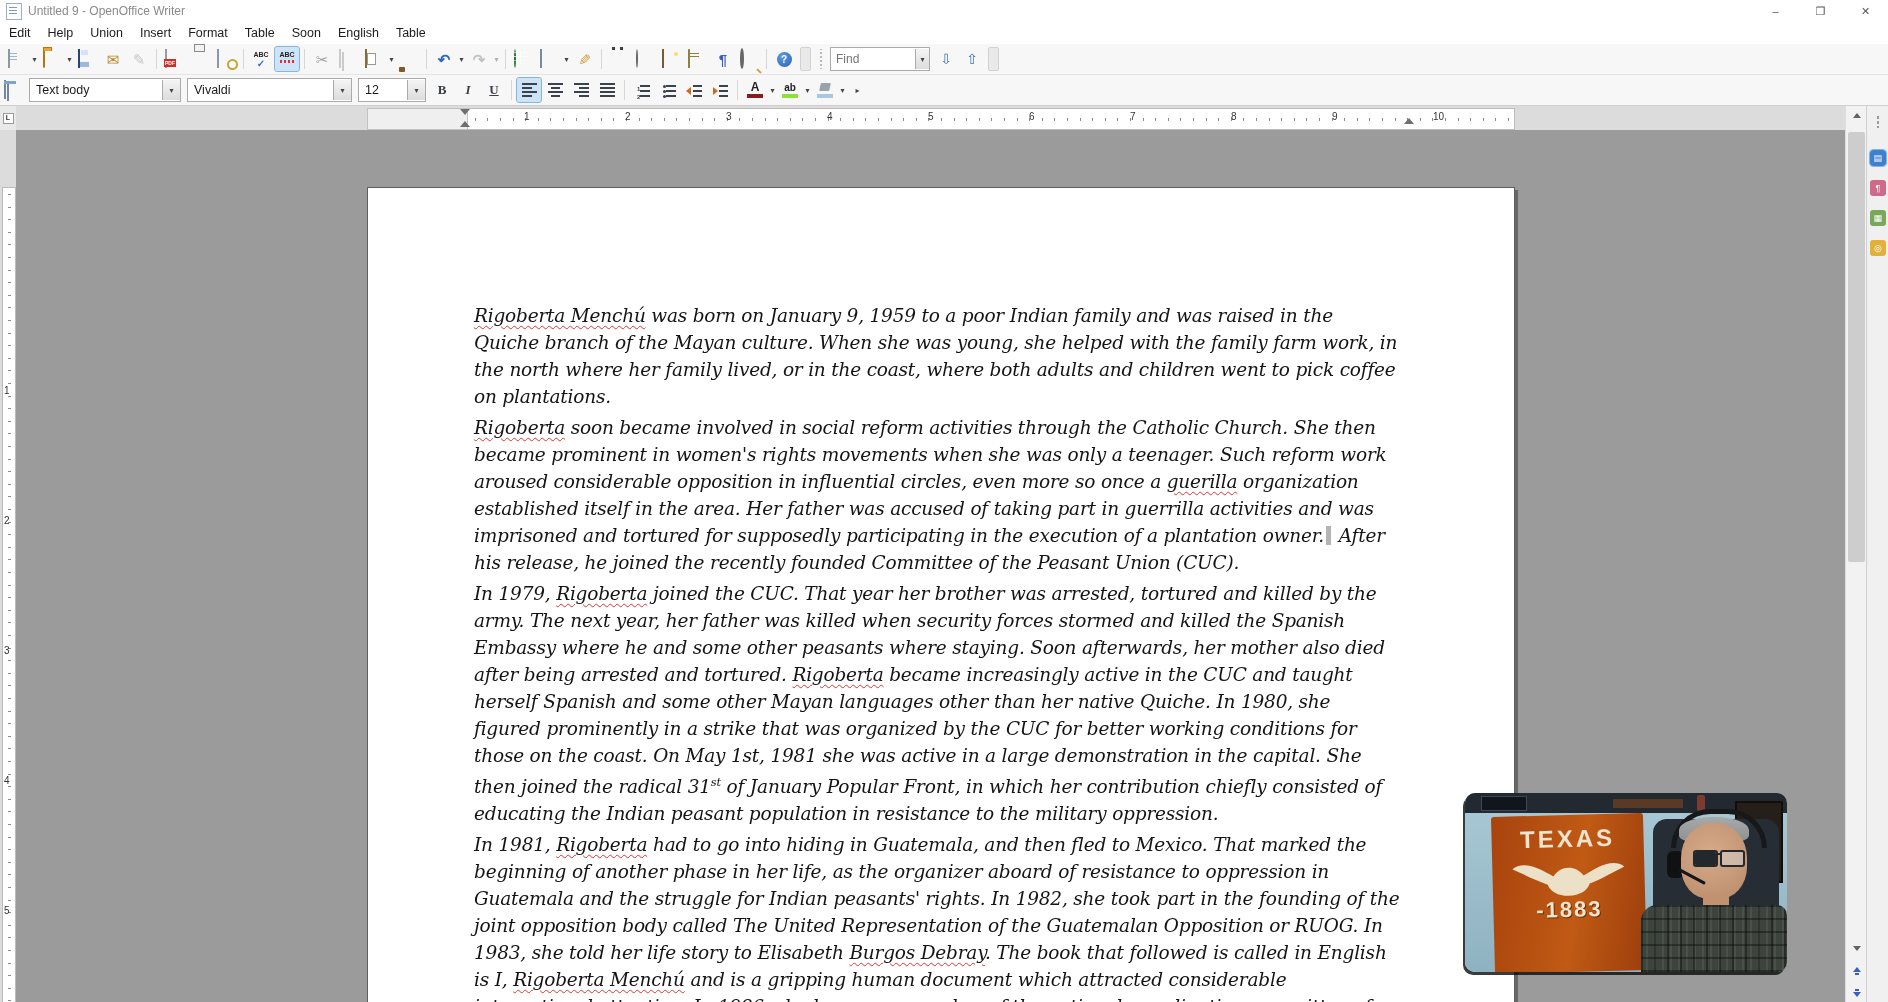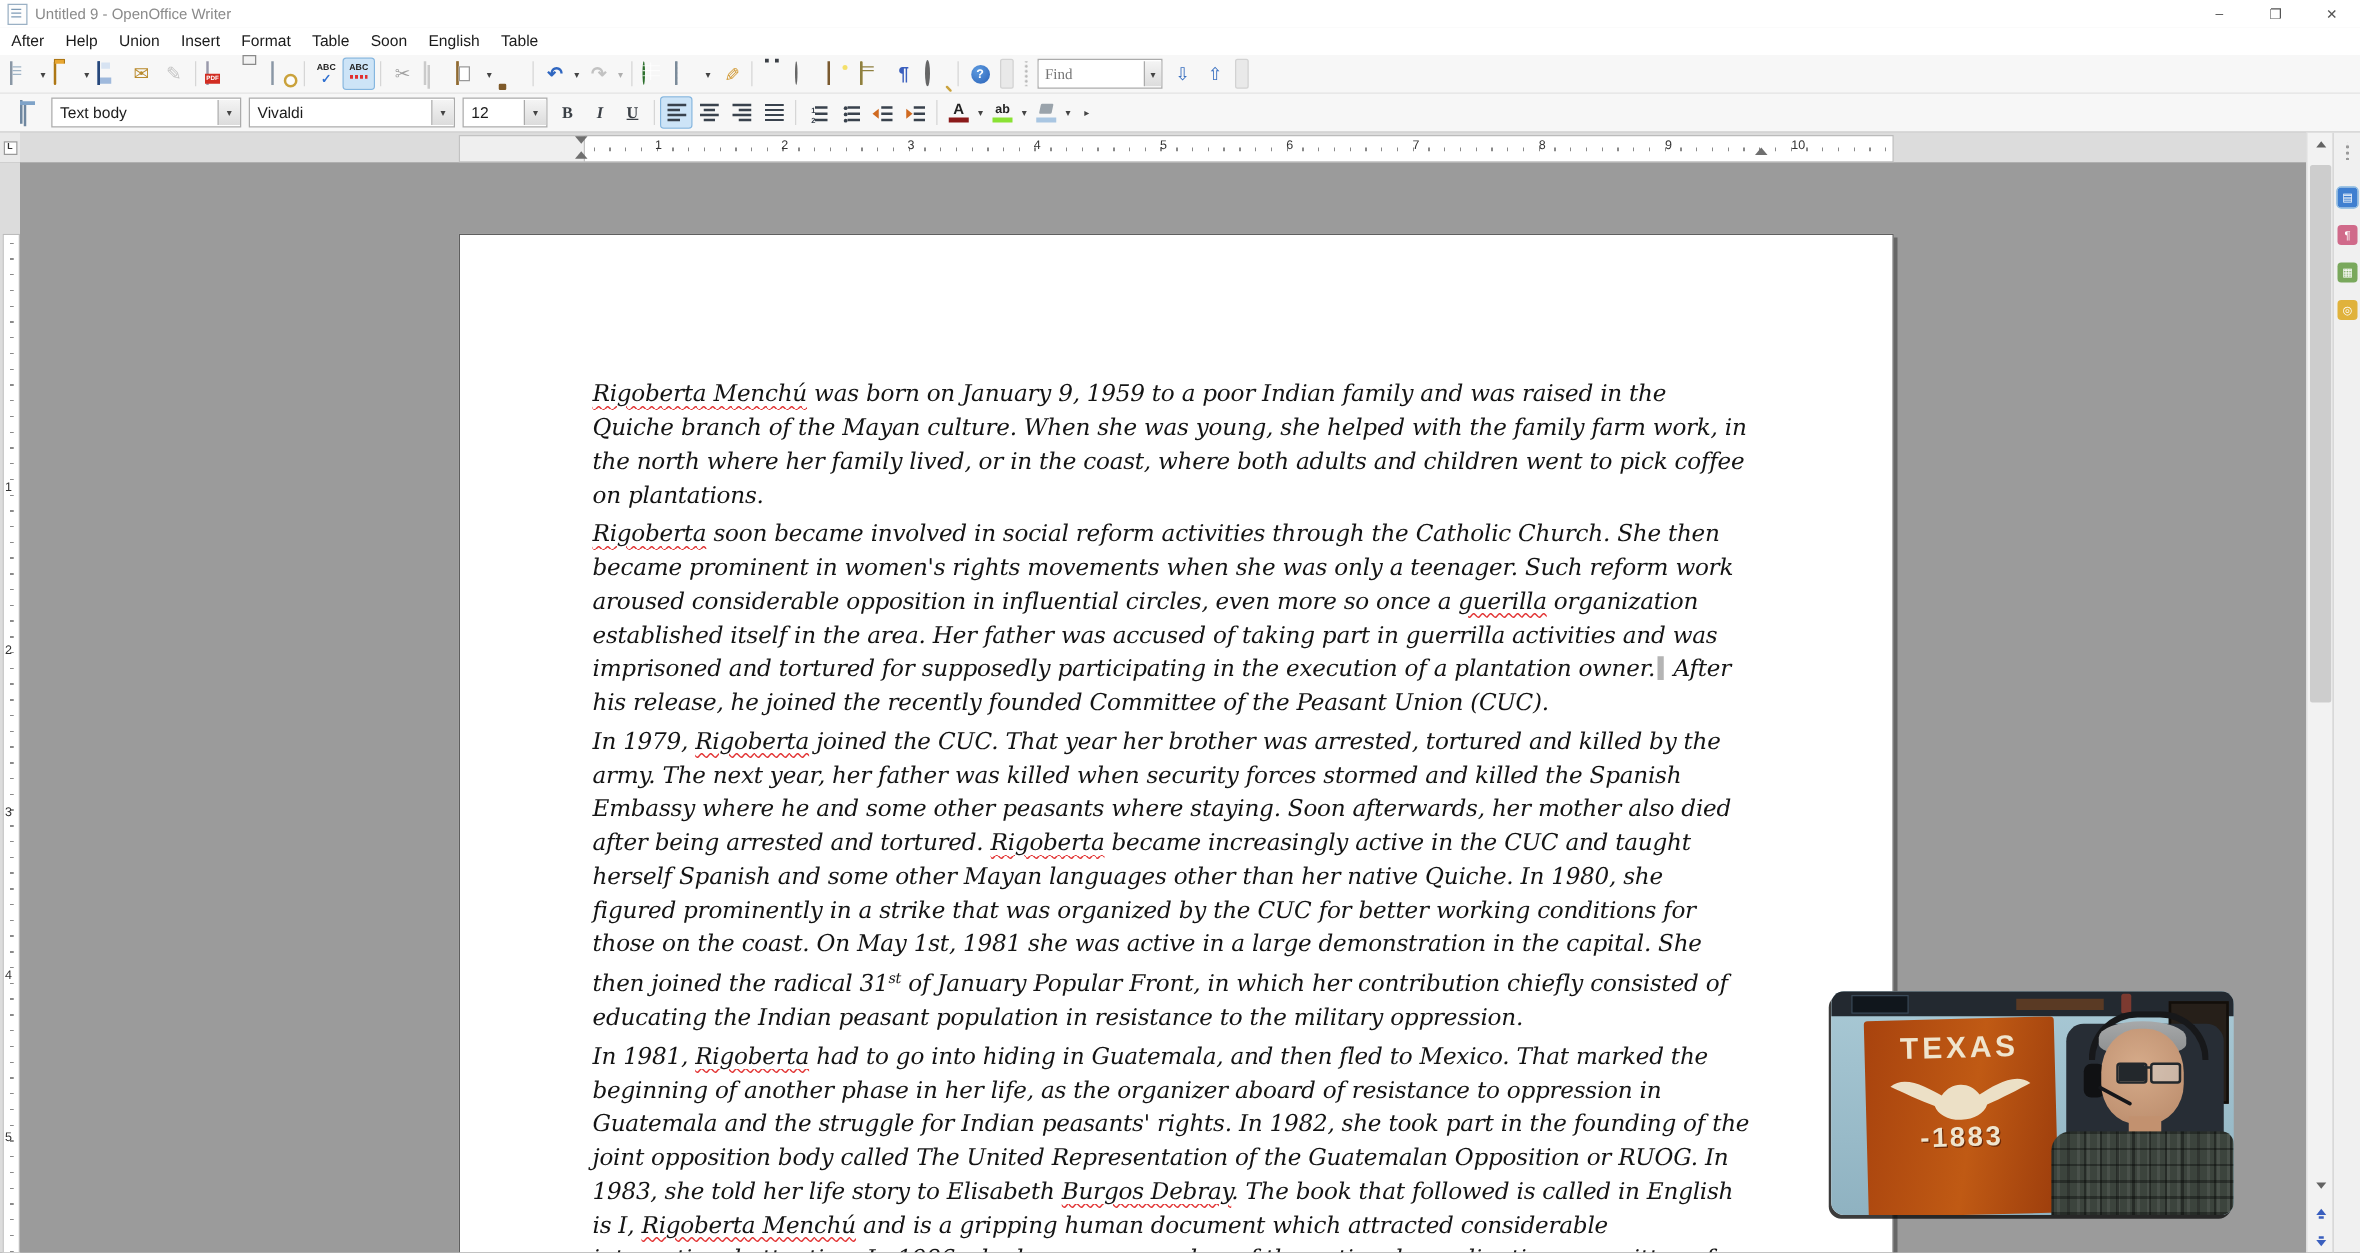--- a/index.html
+++ b/index.html
@@ -18,21 +18,21 @@
 
   
   .menubar{left:0;top:22px;width:1888px;height:22px;background:#ffffff;display:flex;align-items:center;
            font-size:12.5px;color:#1b1b1b;}
   .menuitem{padding:3px 8px;margin-left:1px;cursor:default;}
 
   
   .stdbar{left:0;top:44px;width:1888px;height:31px;background:#f7f7f7;border-bottom:1px solid #e4e4e4;
           display:flex;align-items:center;padding-left:4px;box-sizing:border-box;}
   .fmtbar{left:0;top:75px;width:1888px;height:31px;background:#f7f7f7;border-bottom:1px solid #cfcfcf;
-          display:flex;align-items:center;padding-left:12px;box-sizing:border-box;}
+          display:flex;align-items:center;padding-left:0;box-sizing:border-box;}
   .tbtn{width:24px;height:24px;border-radius:2px;display:flex;align-items:center;justify-content:center;
         margin:0 1px;position:relative;flex:none;}
   .tbtn.active{background:#cde4f7;outline:1px solid #84b6e0;}
   .tbtn.disabled{opacity:.35;filter:grayscale(1);}
   .dd{width:9px;height:24px;display:flex;align-items:center;justify-content:center;font-size:8px;color:#444;flex:none;}
   .tsep{width:1px;height:20px;background:#d6d6d6;margin:0 4px;flex:none;}
   .dots{width:5px;height:20px;margin:0 4px;background:radial-gradient(#b9b9b9 1px,transparent 1.2px) 1px 2px/4px 4px repeat-y;flex:none;}
   .graystub{width:9px;height:22px;background:#e9e9e9;border:1px solid #d2d2d2;border-radius:2px;margin:0 3px;flex:none;}
 
   .glyph{font-size:15px;line-height:1;}
@@ -94,21 +94,21 @@
   .ic-ind::before{content:"";position:absolute;top:3px;width:0;height:0;border-top:4px solid transparent;border-bottom:4px solid transparent;}
   .ic-ind.out::before{left:0;border-right:5px solid #d06a20;}
   .ic-ind.ind::before{left:1px;border-left:5px solid #d06a20;}
   .ic-letter{font-weight:bold;font-size:12px;color:#222;line-height:11px;text-align:center;width:16px;}
   .ic-letter .bar{display:block;height:4px;margin-top:1px;}
 
   .combo{height:22px;background:#fff;border:1px solid #ababab;display:flex;align-items:center;margin:0 3px;flex:none;}
   .combo .cval{flex:1;padding:0 6px;font-size:12.5px;color:#1b1b1b;white-space:nowrap;overflow:hidden;}
   .combo .cbtn{width:17px;height:20px;background:linear-gradient(#f4f4f4,#dcdcdc);border-left:1px solid #ababab;display:flex;align-items:center;justify-content:center;font-size:8px;color:#444;}
   .findwrap{display:flex;align-items:center;}
-  .findinput{width:74px;height:20px;border:none;outline:none;font-size:12px;color:#444;padding:0 5px;font-family:Liberation Serif, serif;}
+  .findinput{width:74px;height:20px;border:none;outline:none;font-size:12px;color:#444;padding:0 5px;font-family:Liberation Sans, sans-serif;}
   .arrowbtn{font-size:14px;color:#3a70c0;}
 
   
   .cornerbox{left:0;top:106px;width:16px;height:24px;background:#e9e9e9;display:flex;align-items:center;justify-content:center;}
   .tabsel{width:9px;height:9px;background:#fff;border:1px solid #9a9a9a;font-size:7px;line-height:8px;color:#333;text-align:center;font-weight:bold;}
   .hruler{left:16px;top:106px;width:1829px;height:24px;background:#dcdcdc;border-bottom:1px solid #aaa;overflow:hidden;}
   .hruler .pagearea{position:absolute;left:351px;top:2px;width:1146px;height:20px;background:#fff;border:1px solid #bbb;
       background-image:repeating-linear-gradient(90deg,#8a8a8a 0 1px,transparent 1px 12.6px);
       background-size:100% 3px;background-position:6px 9px;background-repeat:no-repeat;}
   .hruler .lmargin{position:absolute;left:351px;top:2px;width:99px;height:20px;background:#efefef;border:1px solid #c2c2c2;}
@@ -188,21 +188,21 @@
     <div class="winbtn">
         <span>❐</span>
       </div>
     <div class="winbtn">
         <span>✕</span>
       </div>
   </div>
 </div>
 
 <div class="abs menubar">
-    <span class="menuitem">After</span>
+    <span class="menuitem">Edit</span>
     <span class="menuitem">Help</span>
     <span class="menuitem">Union</span>
     <span class="menuitem">Insert</span>
     <span class="menuitem">Format</span>
     <span class="menuitem">Table</span>
     <span class="menuitem">Soon</span>
     <span class="menuitem">English</span>
     <span class="menuitem">Table</span>
   </div>
 

